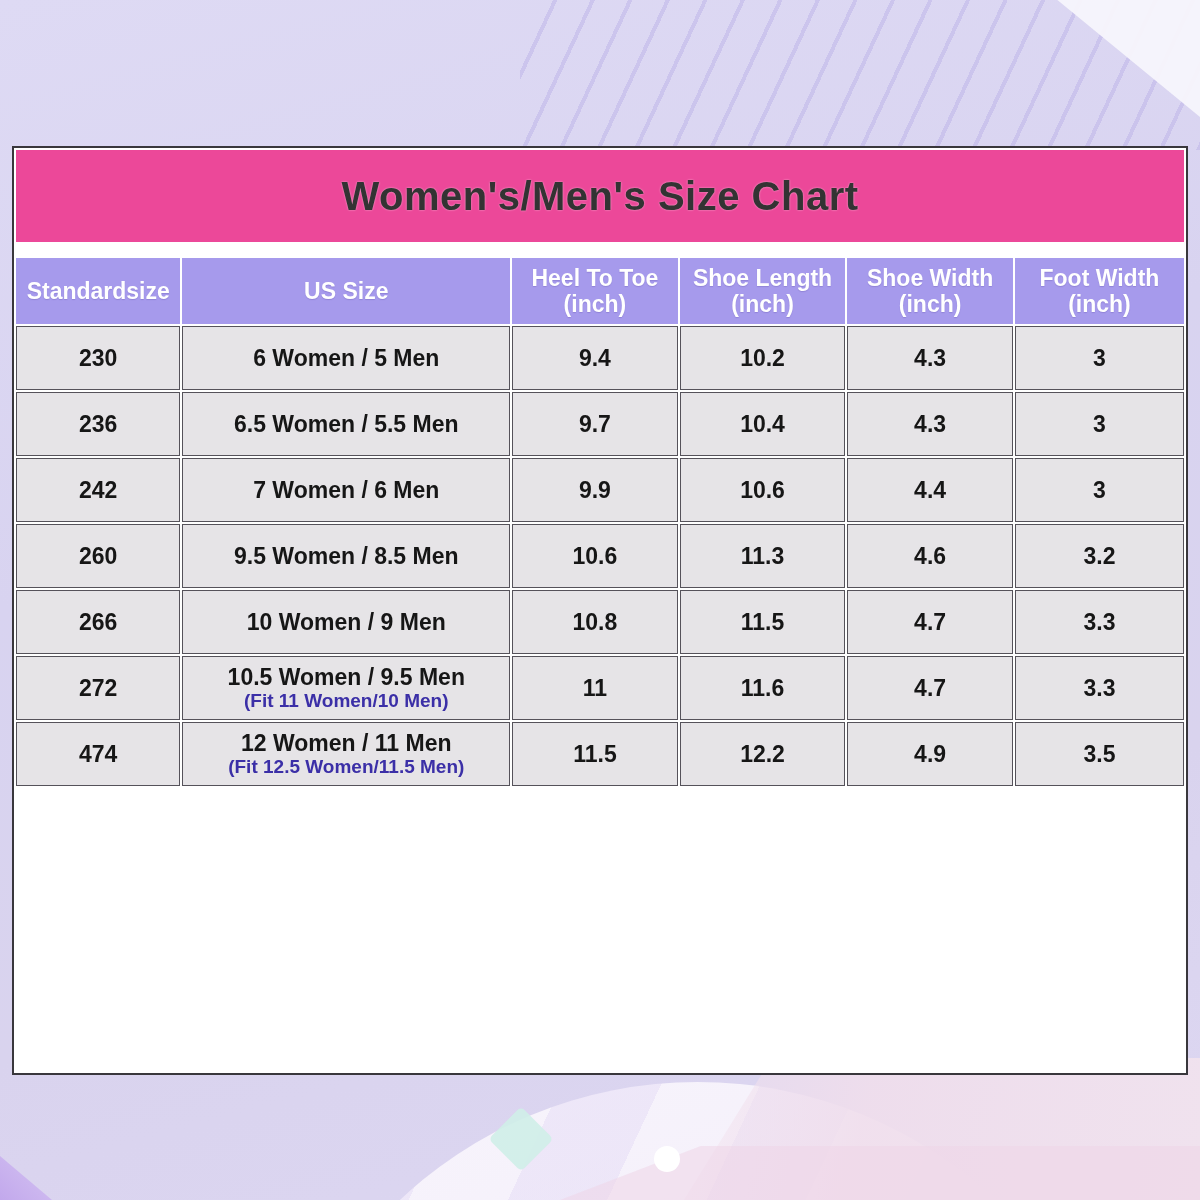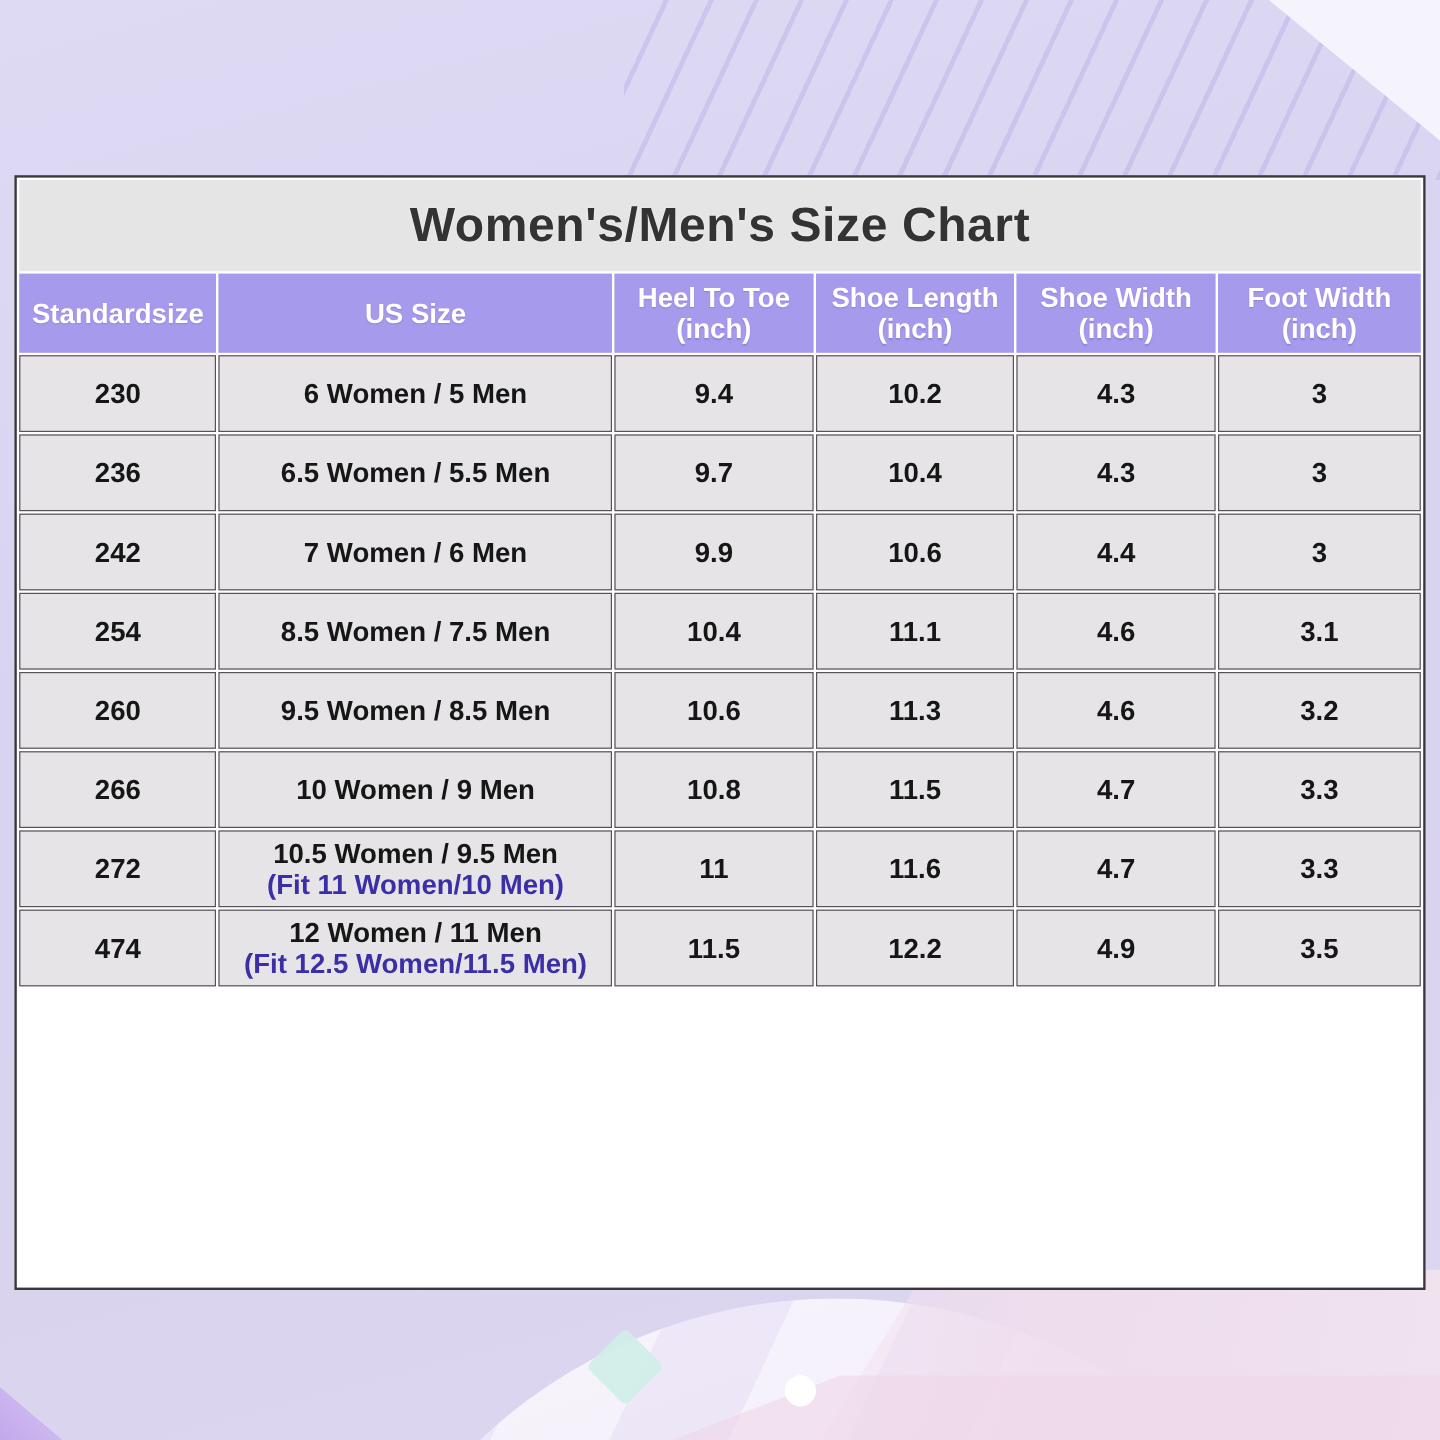--- a/index.html
+++ b/index.html
@@ -50,43 +50,43 @@
     position:absolute;left:0;bottom:0;width:52px;height:44px;
     background:linear-gradient(45deg,#c2a8ec,#d5c4f2);
     clip-path:polygon(0 0,100% 100%,0 100%);
   }
   
   .card{
     position:absolute;left:12px;top:146px;width:1176px;height:929px;
     box-sizing:border-box;background:#ffffff;border:2px solid #39373c;
   }
   .title-band{
-    margin:2px 2px 0 2px;height:76px;background:#e5e5e5;
+    margin:2px 2px 0 2px;height:92px;background:#ec4899;
     display:flex;align-items:center;justify-content:center;
     font-size:40px;font-weight:bold;color:#333333;letter-spacing:.5px;
     text-shadow:0 0 2px rgba(255,255,255,0.6);
   }
   table.size-table{
     width:100%;box-sizing:border-box;table-layout:fixed;
-    border-collapse:separate;border-spacing:2px;
+    border-collapse:separate;border-spacing:2px;margin-top:14px;
   }
   .size-table th{
     background:#a69aec;color:#ffffff;font-weight:bold;
     font-size:23px;line-height:1.15;height:62px;padding:2px 4px;
     text-shadow:0 1px 1px rgba(120,105,190,0.45);
   }
   .size-table th span{display:block;}
   .size-table td{
     background:#e6e4e7;border:1px solid #55525a;
     font-size:23px;font-weight:bold;color:#161616;
     text-align:center;vertical-align:middle;height:58px;
     padding:2px 4px;line-height:1.15;
   }
   .size-table .fit{
-    display:block;color:#3b2fa7;font-size:23px;line-height:1.1;
+    display:block;color:#3b2fa7;font-size:19px;line-height:1.1;
   }
 </style>
 </head>
 <body>
 
 <div class="stripes"></div>
 <div class="corner-tri"></div>
 <div class="sphere"></div>
 <div class="pink-wedge"></div>
 <div class="pink-wedge-2"></div>
@@ -152,28 +152,20 @@
         </tr>
         <tr>
           <td>242</td>
           <td>7 Women / 6 Men</td>
           <td>9.9</td>
           <td>10.6</td>
           <td>4.4</td>
           <td>3</td>
         </tr>
         <tr>
-          <td>254</td>
-          <td>8.5 Women / 7.5 Men</td>
-          <td>10.4</td>
-          <td>11.1</td>
-          <td>4.6</td>
-          <td>3.1</td>
-        </tr>
-        <tr>
           <td>260</td>
           <td>9.5 Women / 8.5 Men</td>
           <td>10.6</td>
           <td>11.3</td>
           <td>4.6</td>
           <td>3.2</td>
         </tr>
         <tr>
           <td>266</td>
           <td>10 Women / 9 Men</td>

